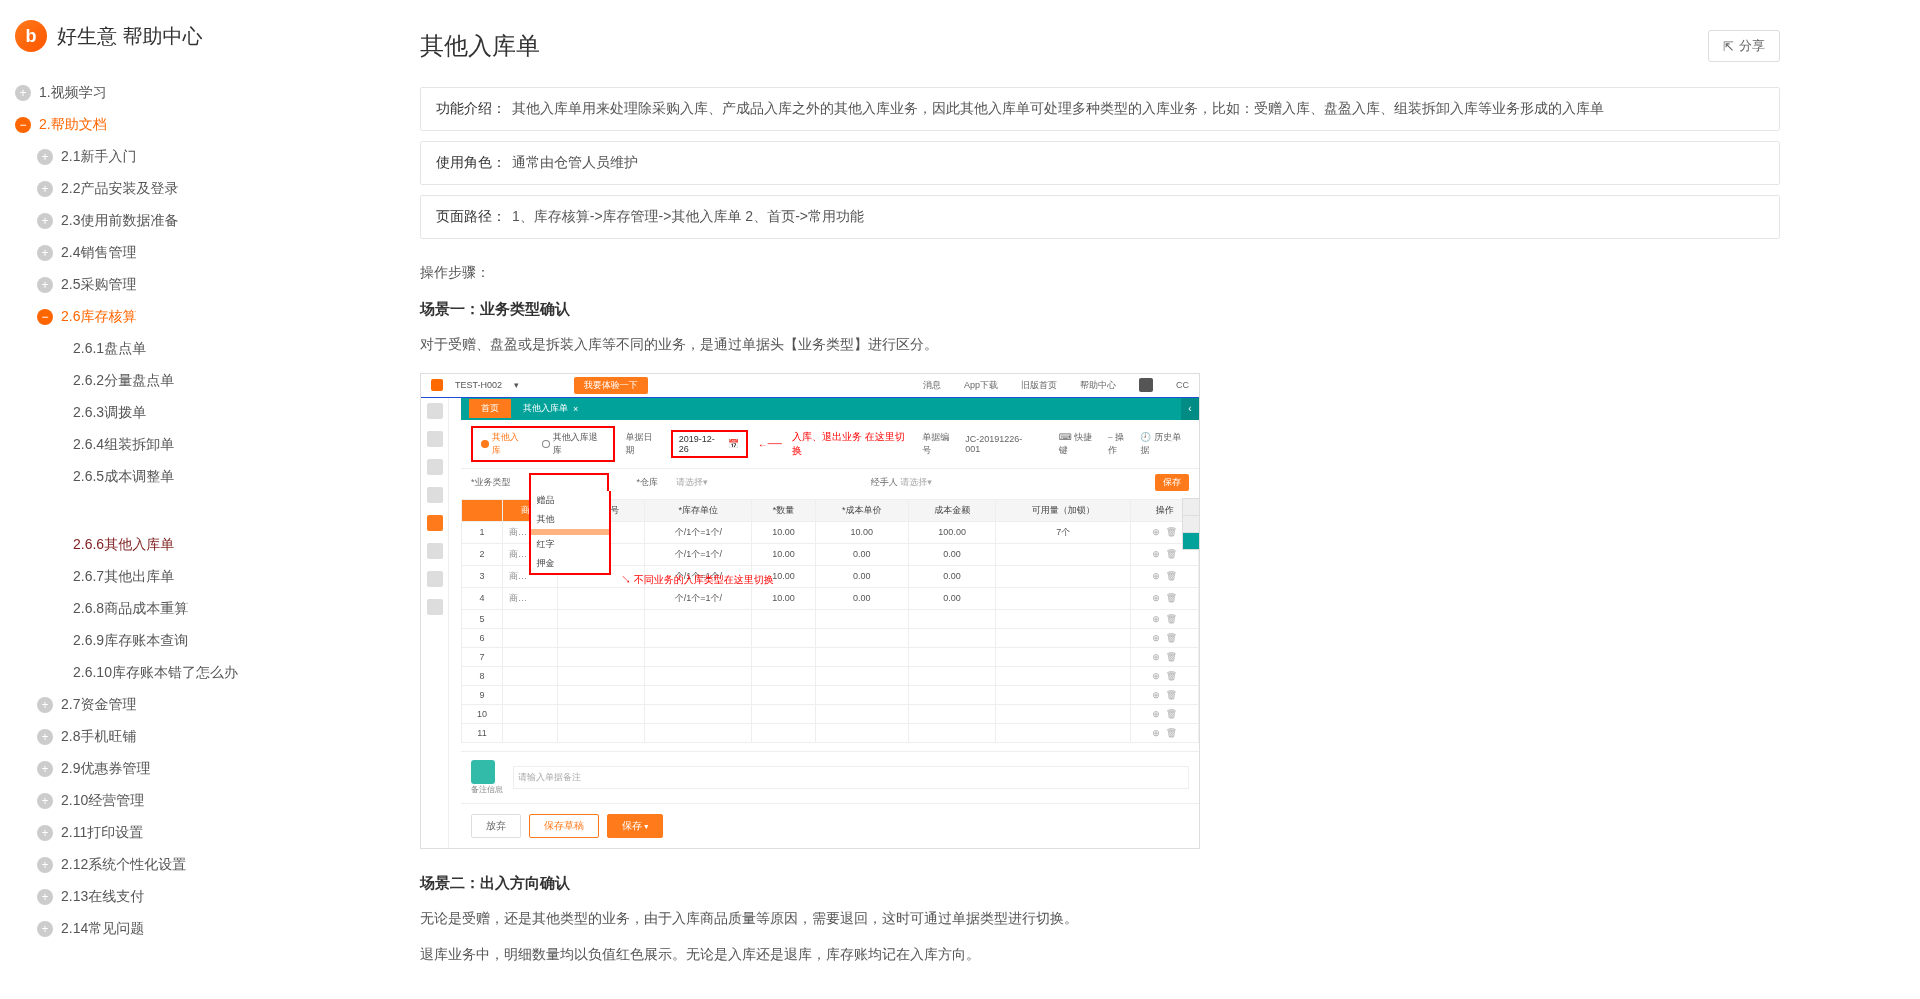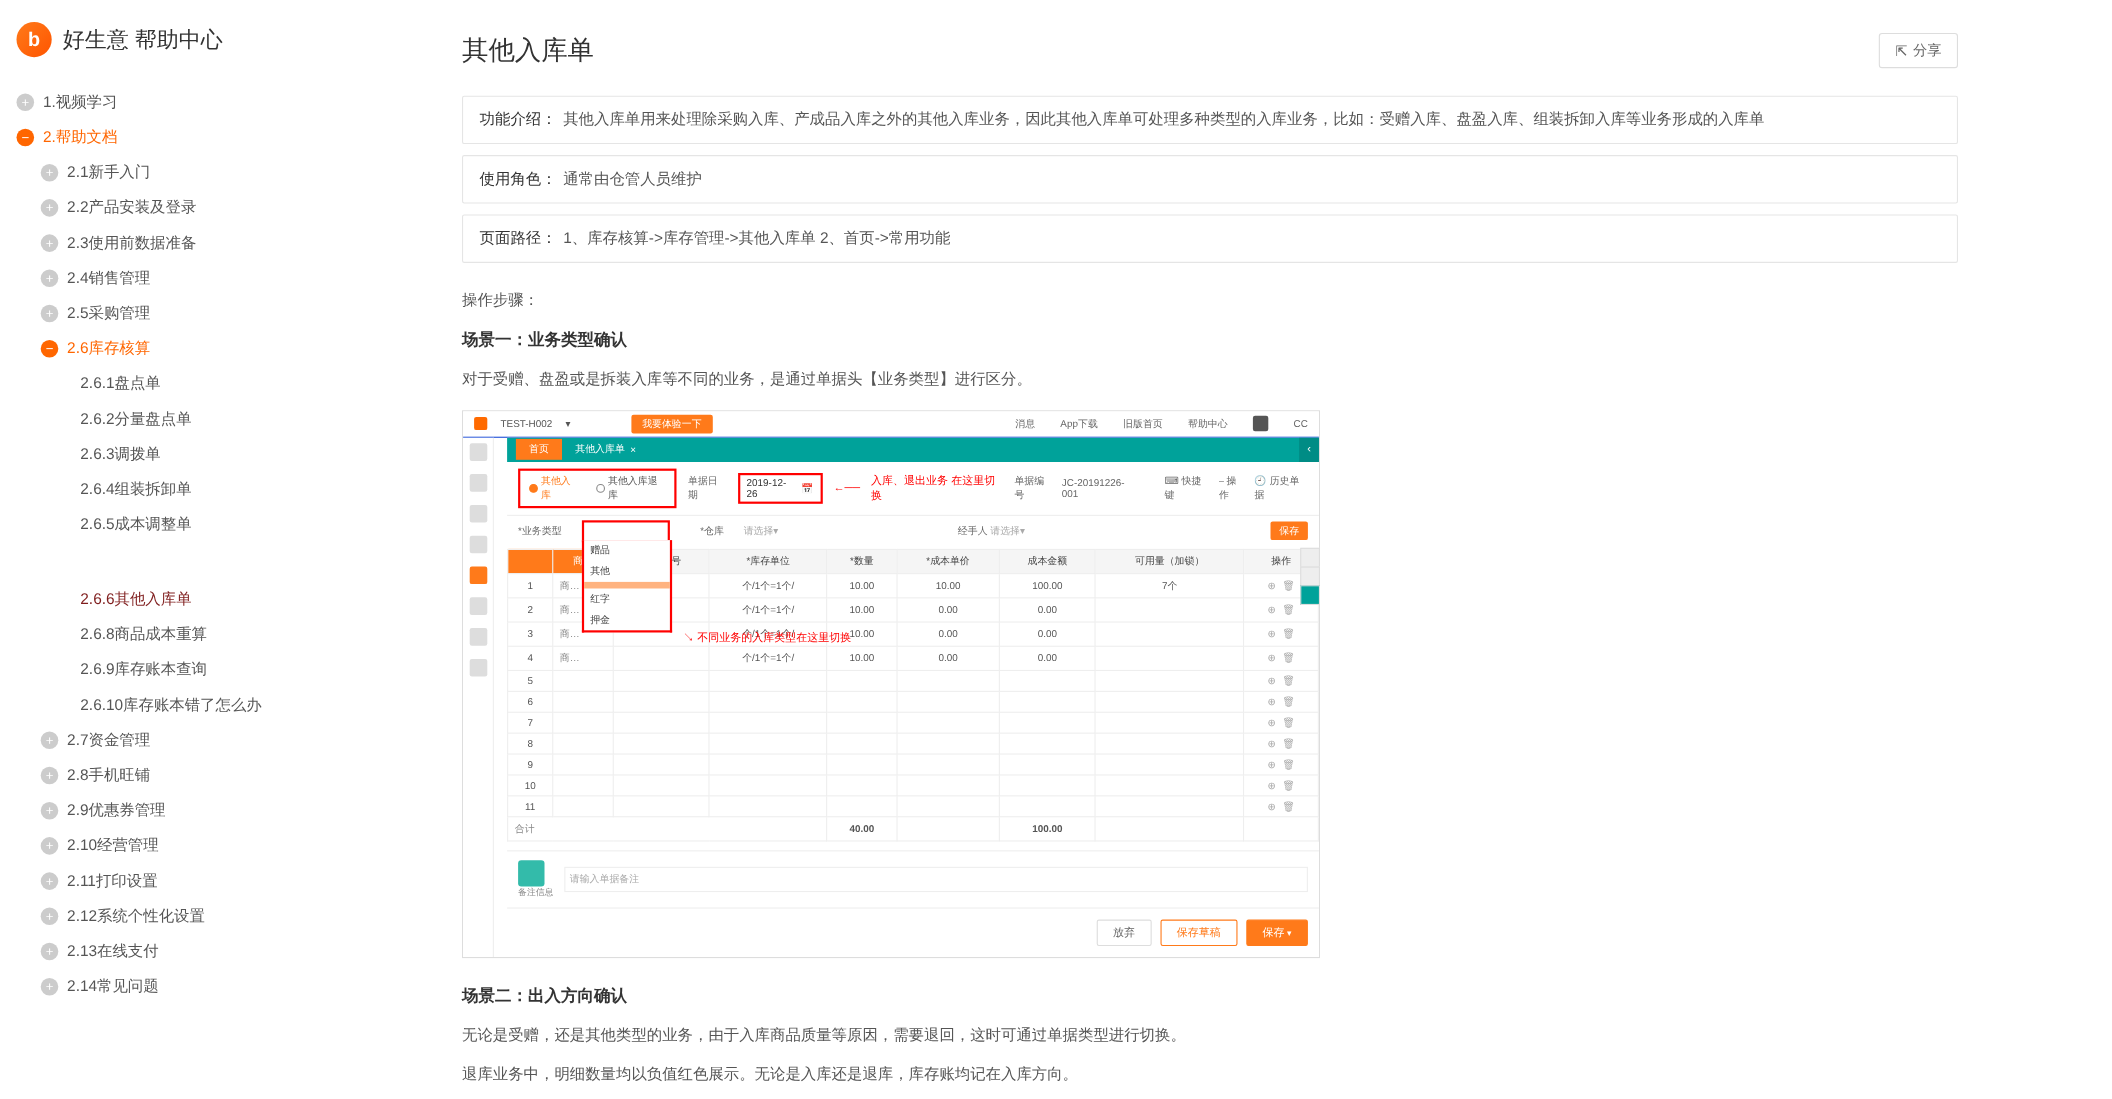--- a/index.html
+++ b/index.html
@@ -82,21 +82,21 @@
 .ss-table { width: 100%; border-collapse: collapse; font-size: 9px; margin-top: 2px; }
 .ss-table th { background: #f5f5f5; padding: 4px 6px; text-align: center; color: #444; font-weight: normal; border: 1px solid #eee; }
 .ss-table th.hl { background: #ff7a1a; color: #fff; }
 .ss-table td { padding: 4px 6px; text-align: center; border: 1px solid #eee; color: #555; }
 .ss-table-actions { display: flex; gap: 6px; justify-content: center; color: #aaa; }
 
 .ss-remark { padding: 8px 10px; display: flex; align-items: center; gap: 10px; border-top: 1px solid #eee; margin-top: 8px; }
 .ss-remark-icon { width: 24px; height: 24px; background: #33bbaa; border-radius: 3px; }
 .ss-remark-input { flex: 1; border: 1px solid #eee; padding: 4px; font-size: 9px; color: #aaa; }
 
-.ss-footer { padding: 10px; display: flex; justify-content: flex-end; gap: 8px; border-top: 1px solid #eee; }
+.ss-footer { padding: 10px; display: flex; gap: 8px; border-top: 1px solid #eee; }
 .ss-foot-btn { padding: 4px 14px; border: 1px solid #ddd; font-size: 10px; color: #666; border-radius: 2px; }
 .ss-foot-btn.outline { border-color: #ff7a1a; color: #ff7a1a; }
 .ss-foot-btn.primary { background: #ff7a1a; color: #fff; border-color: #ff7a1a; }
 .ss-foot-btn.primary::after { content: " ▾"; font-size: 8px; }
 
 .ss-right-tools { position: absolute; right: -1px; top: 100px; display: flex; flex-direction: column; }
 .ss-rt-icon { width: 18px; height: 18px; background: #eee; border: 1px solid #ddd; margin-bottom: -1px; }
 .ss-rt-icon.active { background: #00a29a; }
 </style>
 </head>
@@ -151,20 +151,23 @@
           <span>2.6.3调拨单</span>
         </li>
         <li class="nav-item level-3">
           <span>2.6.4组装拆卸单</span>
         </li>
         <li class="nav-item level-3">
           <span>2.6.5成本调整单</span>
         </li>
         <li class="nav-item level-3 active">
           <span>2.6.6其他入库单</span>
+        </li>
+        <li class="nav-item level-3">
+          <span>2.6.7其他出库单</span>
         </li>
         <li class="nav-item level-3">
           <span>2.6.8商品成本重算</span>
         </li>
         <li class="nav-item level-3">
           <span>2.6.9库存账本查询</span>
         </li>
         <li class="nav-item level-3">
           <span>2.6.10库存账本错了怎么办</span>
         </li>
@@ -487,28 +490,20 @@
                   <td></td>
                   <td></td>
                   <td></td>
                   <td>
                     <div class="ss-table-actions">
                       <span>⊕</span>
                       <span>🗑</span>
                     </div>
                   </td>
                 </tr>
-                <tr>
-                  <td colspan="4" style="text-align:left;color:#888">合计</td>
-                  <td><b>40.00</b></td>
-                  <td></td>
-                  <td><b>100.00</b></td>
-                  <td></td>
-                  <td></td>
-                </tr>
               </tbody>
           </table>
           <div class="ss-annotation" style="left:160px;top:175px;">↘ <span>不同业务的入库类型在这里切换</span></div>
           <div class="ss-right-tools">
             <div class="ss-rt-icon"></div>
             <div class="ss-rt-icon"></div>
             <div class="ss-rt-icon active"></div>
           </div>
           <div class="ss-remark">
             <div style="text-align:center">

